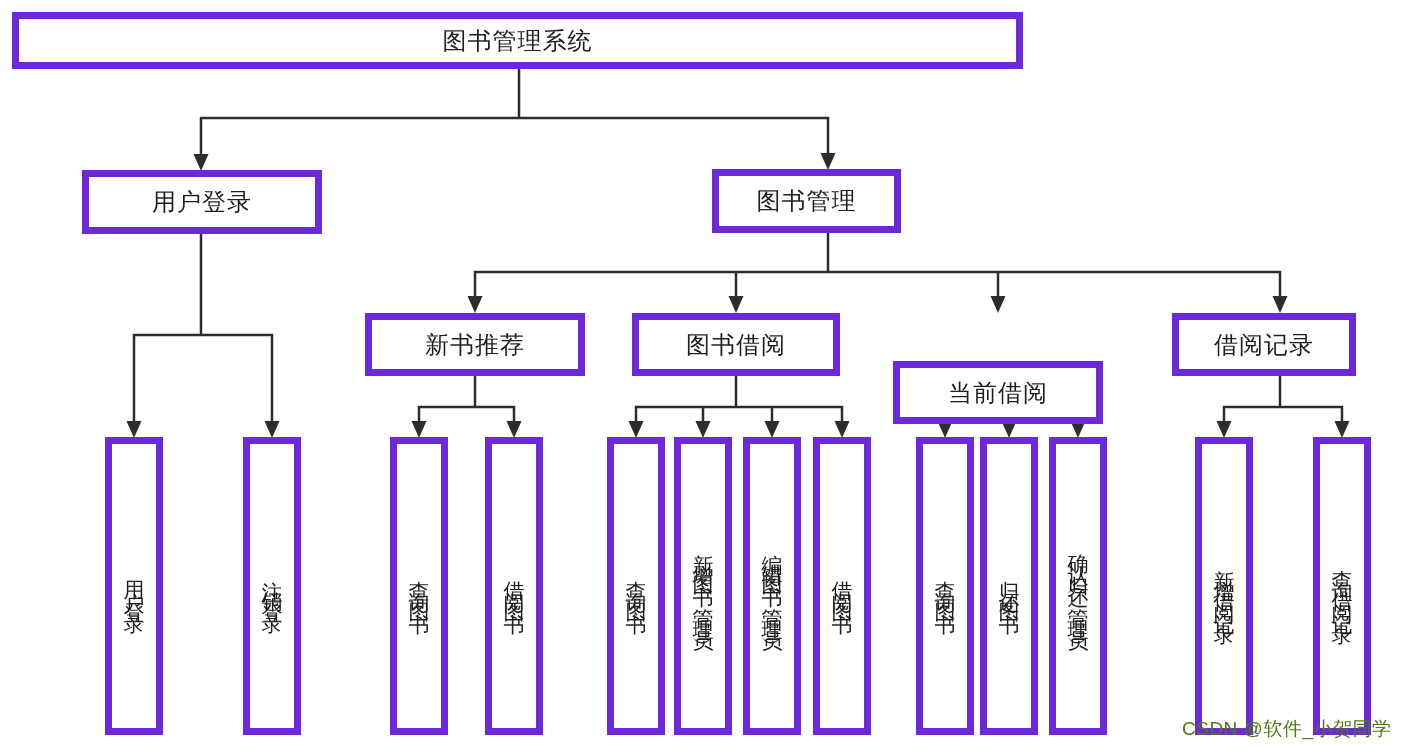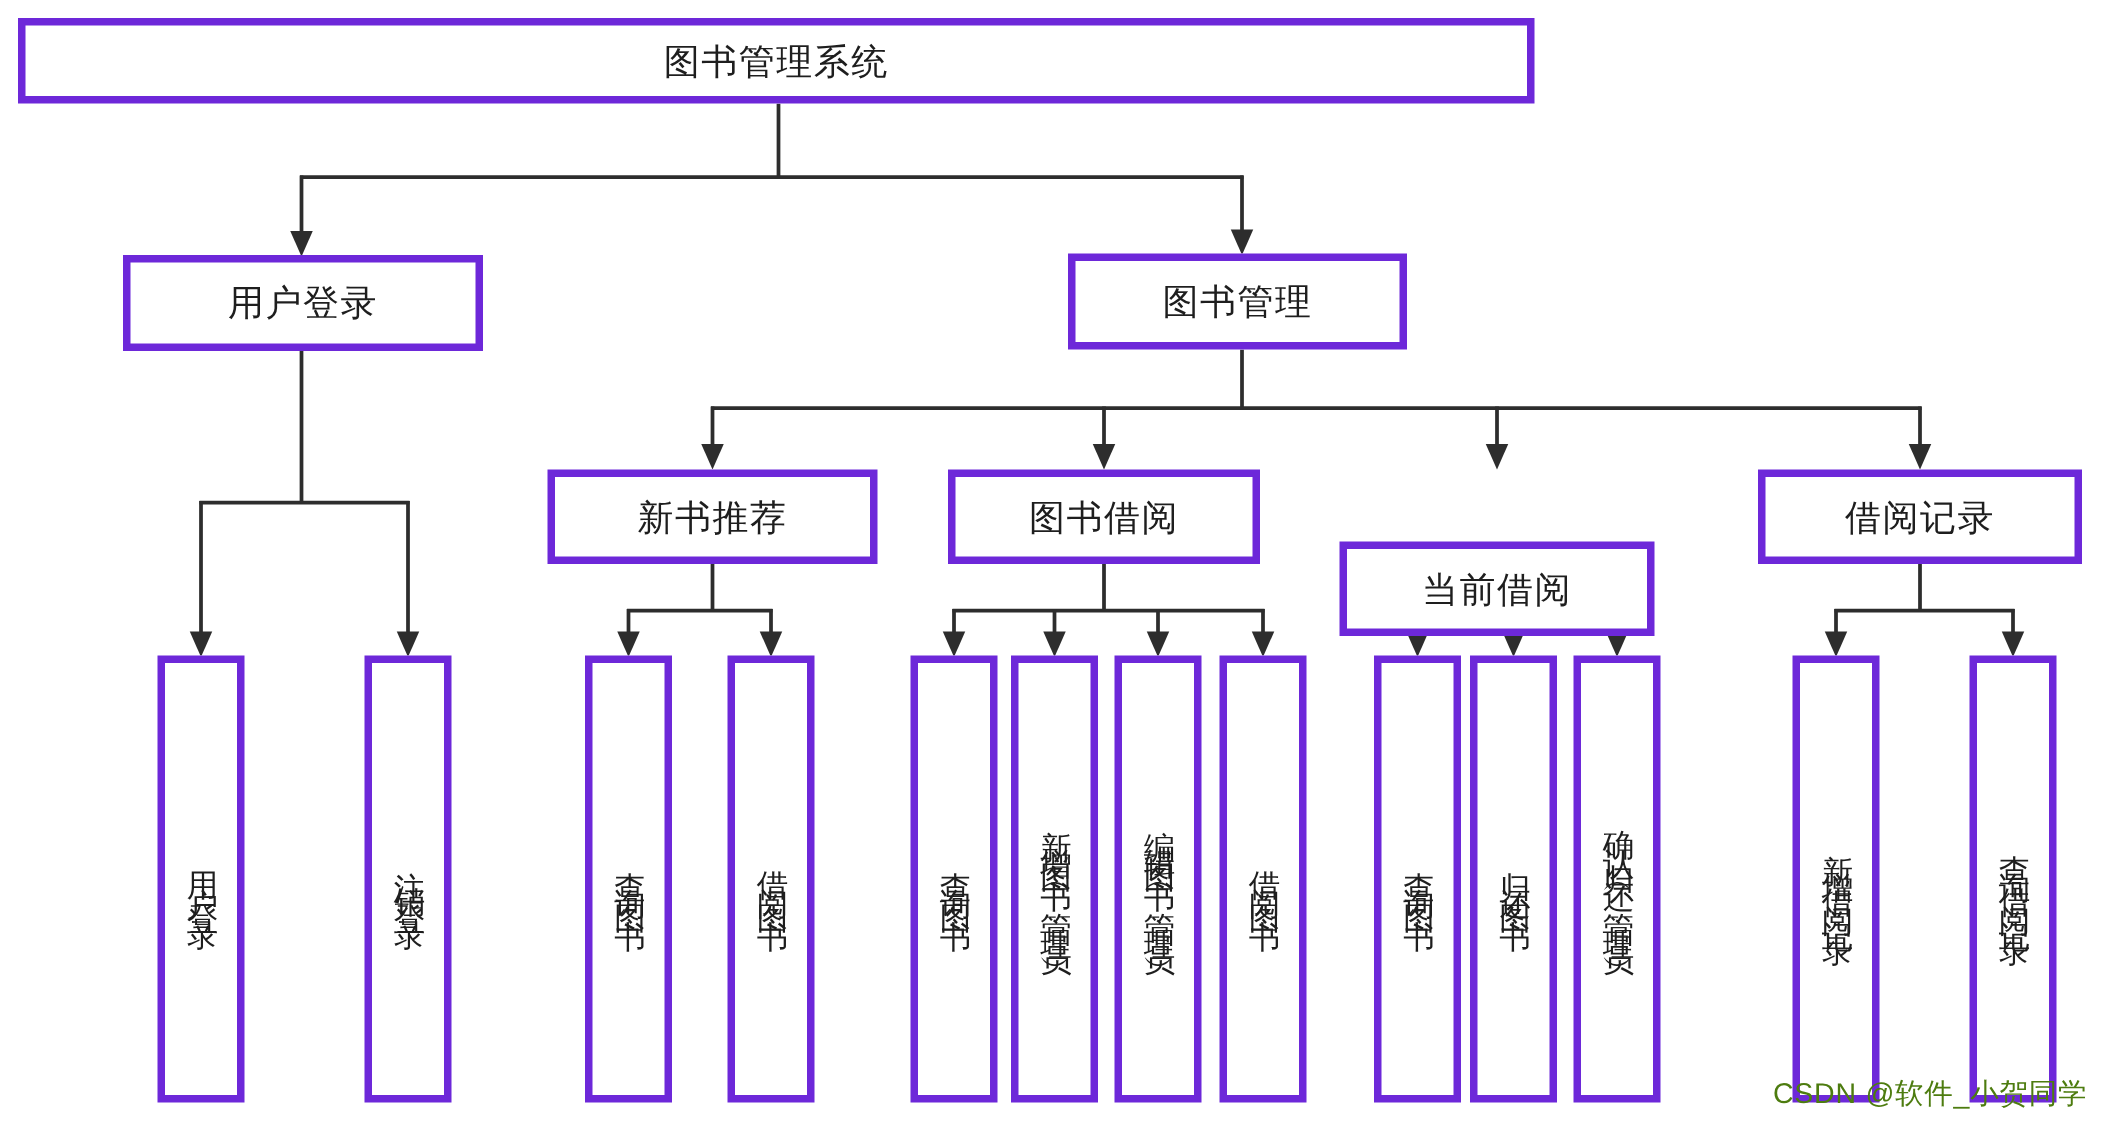--- a/index.html
+++ b/index.html
@@ -13,21 +13,21 @@
   }
   .connectors {
     position: absolute;
     left: 0; top: 0;
     width: 1405px; height: 747px;
   }
   .node {
     position: absolute;
     box-sizing: border-box;
     background: #ffffff;
-    border: 5px solid #6d28d9;
+    border: 7px solid #6d28d9;
     display: flex;
     align-items: center;
     justify-content: center;
     color: #1e1e1e;
   }
   .h { font-size: 24px; letter-spacing: 1px; white-space: nowrap; }
   .root  { left: 12px;   top: 12px;  width: 1011px; height: 57px; }
   .lvl2  { top: 170px; height: 64px; }
   .lvl3  { top: 313px; height: 63px; }
   .v {
@@ -118,26 +118,26 @@
     <line x1="1223" y1="407" x2="1343" y2="407"></line>
     <line x1="1224" y1="406" x2="1224" y2="422"></line>
     <polygon points="1216.5,421 1231.5,421 1224,438"></polygon>
     <line x1="1342" y1="406" x2="1342" y2="422"></line>
     <polygon points="1334.5,421 1349.5,421 1342,438"></polygon>
   </svg>
 
   <div class="node h root">图书管理系统</div>
 
   <div class="node h lvl2" style="left:82px; width:240px;">用户登录</div>
-  <div class="node h lvl2" style="left:712px; width:226px; top:169px;">图书管理</div>
+  <div class="node h lvl2" style="left:712px; width:189px; top:169px;">图书管理</div>
 
   <div class="node h lvl3" style="left:632px; width:208px;">图书借阅</div>
   <div class="node h lvl3" style="left:365px; width:220px;">新书推荐</div>
   <div class="node h lvl3" style="left:893px; width:210px;margin-top:48px;">当前借阅</div>
-  <div class="node h lvl3" style="left:1172px; width:216px;">借阅记录</div>
+  <div class="node h lvl3" style="left:1172px; width:184px;">借阅记录</div>
 
   <div class="node v" style="left:105px;">
     <span>用户登录</span>
   </div>
   <div class="node v" style="left:243px;">
     <span>注销登录</span>
   </div>
 
   <div class="node v" style="left:390px;">
     <span>查询图书</span>

